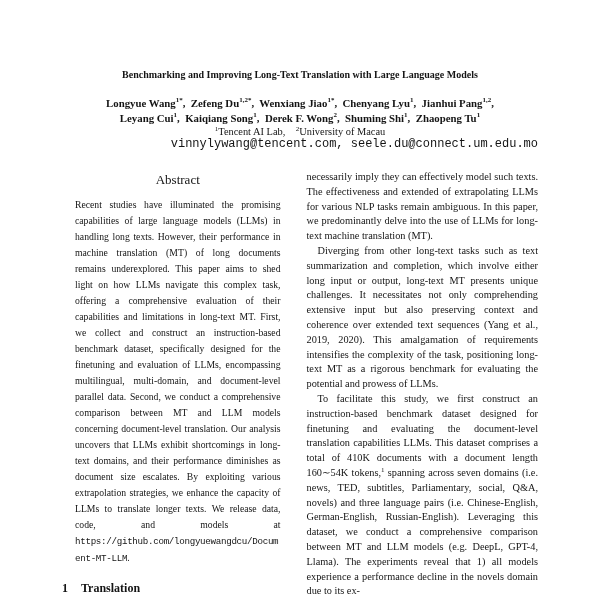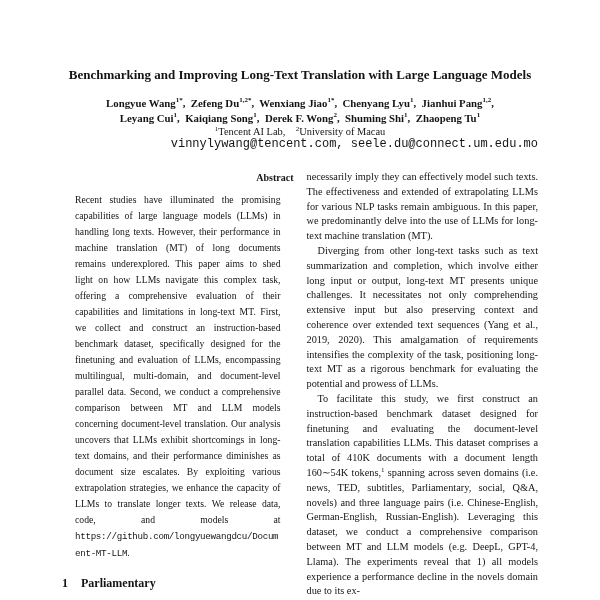--- a/index.html
+++ b/index.html
@@ -11,21 +11,21 @@
     overflow: hidden;
     color: #141414;
     font-family: "Liberation Serif", serif;
     box-sizing: border-box;
     padding: 0 62px;
   }
   .title {
     margin: 66px auto 0 auto;
     max-width: 482px;
     text-align: center;
-    font-size: 13px;
+    font-size: 10px;
     font-weight: bold;
     line-height: 18px;
   }
   .authors {
     margin-top: 12px;
     text-align: center;
     font-weight: bold;
     font-size: 10.8px;
     line-height: 14.5px;
   }
@@ -47,23 +47,23 @@
     line-height: 13px;
     font-family: Liberation Mono, monospace;
   }
   .columns {
     display: flex;
     gap: 13px;
     margin-top: 19px;
   }
   .col { flex: 1 1 0; min-width: 0; }
   .abstract-heading {
-    text-align: right;
-    font-weight: bold;
-    font-size: 10px;
+    text-align: center;
+    font-weight: normal;
+    font-size: 13px;
     margin: 2px 0 9px 0;
   }
   .abstract-body {
     margin: 0;
     padding: 0 13px;
     font-size: 9.7px;
     line-height: 16px;
     text-align: justify;
   }
   .mono {
@@ -101,21 +101,21 @@
   <div class="affiliations"><sup>1</sup>Tencent AI Lab,&nbsp;&nbsp;&nbsp;&nbsp;<sup>2</sup>University of Macau</div>
 
   <div class="emails">vinnylywang@tencent.com, seele.du@connect.um.edu.mo</div>
 
   <div class="columns">
 
     <div class="col">
       <div class="abstract-heading">Abstract</div>
       <p class="abstract-body">Recent studies have illuminated the promising capabilities of large language models (LLMs) in handling long texts. However, their performance in machine translation (MT) of long documents remains underexplored. This paper aims to shed light on how LLMs navigate this complex task, offering a comprehensive evaluation of their capabilities and limitations in long-text MT. First, we collect and construct an instruction-based benchmark dataset, specifically designed for the finetuning and evaluation of LLMs, encompassing multilingual, multi-domain, and document-level parallel data. Second, we conduct a comprehensive comparison between MT and LLM models concerning document-level translation. Our analysis uncovers that LLMs exhibit shortcomings in long-text domains, and their performance diminishes as document size escalates. By exploiting various extrapolation strategies, we enhance the capacity of LLMs to translate longer texts. We release data, code, and models at <span class="mono">https://github.com/longyuewangdcu/Document-MT-LLM</span>.</p>
       <div class="section-heading">
-        <span class="sec-num">1</span><span>Parliamentary</span>
+        <span class="sec-num">1</span><span>Translation</span>
       </div>
       <p class="body-text">Recently, significant progress has been made in the field of large language models (LLMs) such as ChatGPT (Ouyang et al., 2022; OpenAI, 2023). These models have demonstrated remarkable capa-</p>
     </div>
 
     <div class="col">
       <p class="body-text">necessarily imply they can effectively model such texts. The effectiveness and extended of extrapolating LLMs for various NLP tasks remain ambiguous. In this paper, we predominantly delve into the use of LLMs for long-text machine translation (MT).</p>
       <p class="body-text indent">Diverging from other long-text tasks such as text summarization and completion, which involve either long input or output, long-text MT presents unique challenges. It necessitates not only comprehending extensive input but also preserving context and coherence over extended text sequences (Yang et al., 2019, 2020). This amalgamation of requirements intensifies the complexity of the task, positioning long-text MT as a rigorous benchmark for evaluating the potential and prowess of LLMs.</p>
       <p class="body-text indent">To facilitate this study, we first construct an instruction-based benchmark dataset designed for finetuning and evaluating the document-level translation capabilities LLMs. This dataset comprises a total of 410K documents with a document length 160∼54K tokens,<sup>1</sup> spanning across seven domains (i.e. news, TED, subtitles, Parliamentary, social, Q&amp;A, novels) and three language pairs (i.e. Chinese-English, German-English, Russian-English). Leveraging this dataset, we conduct a comprehensive comparison between MT and LLM models (e.g. DeepL, GPT-4, Llama). The experiments reveal that 1) all models experience a performance decline in the novels domain due to its ex-</p>
     </div>
 

